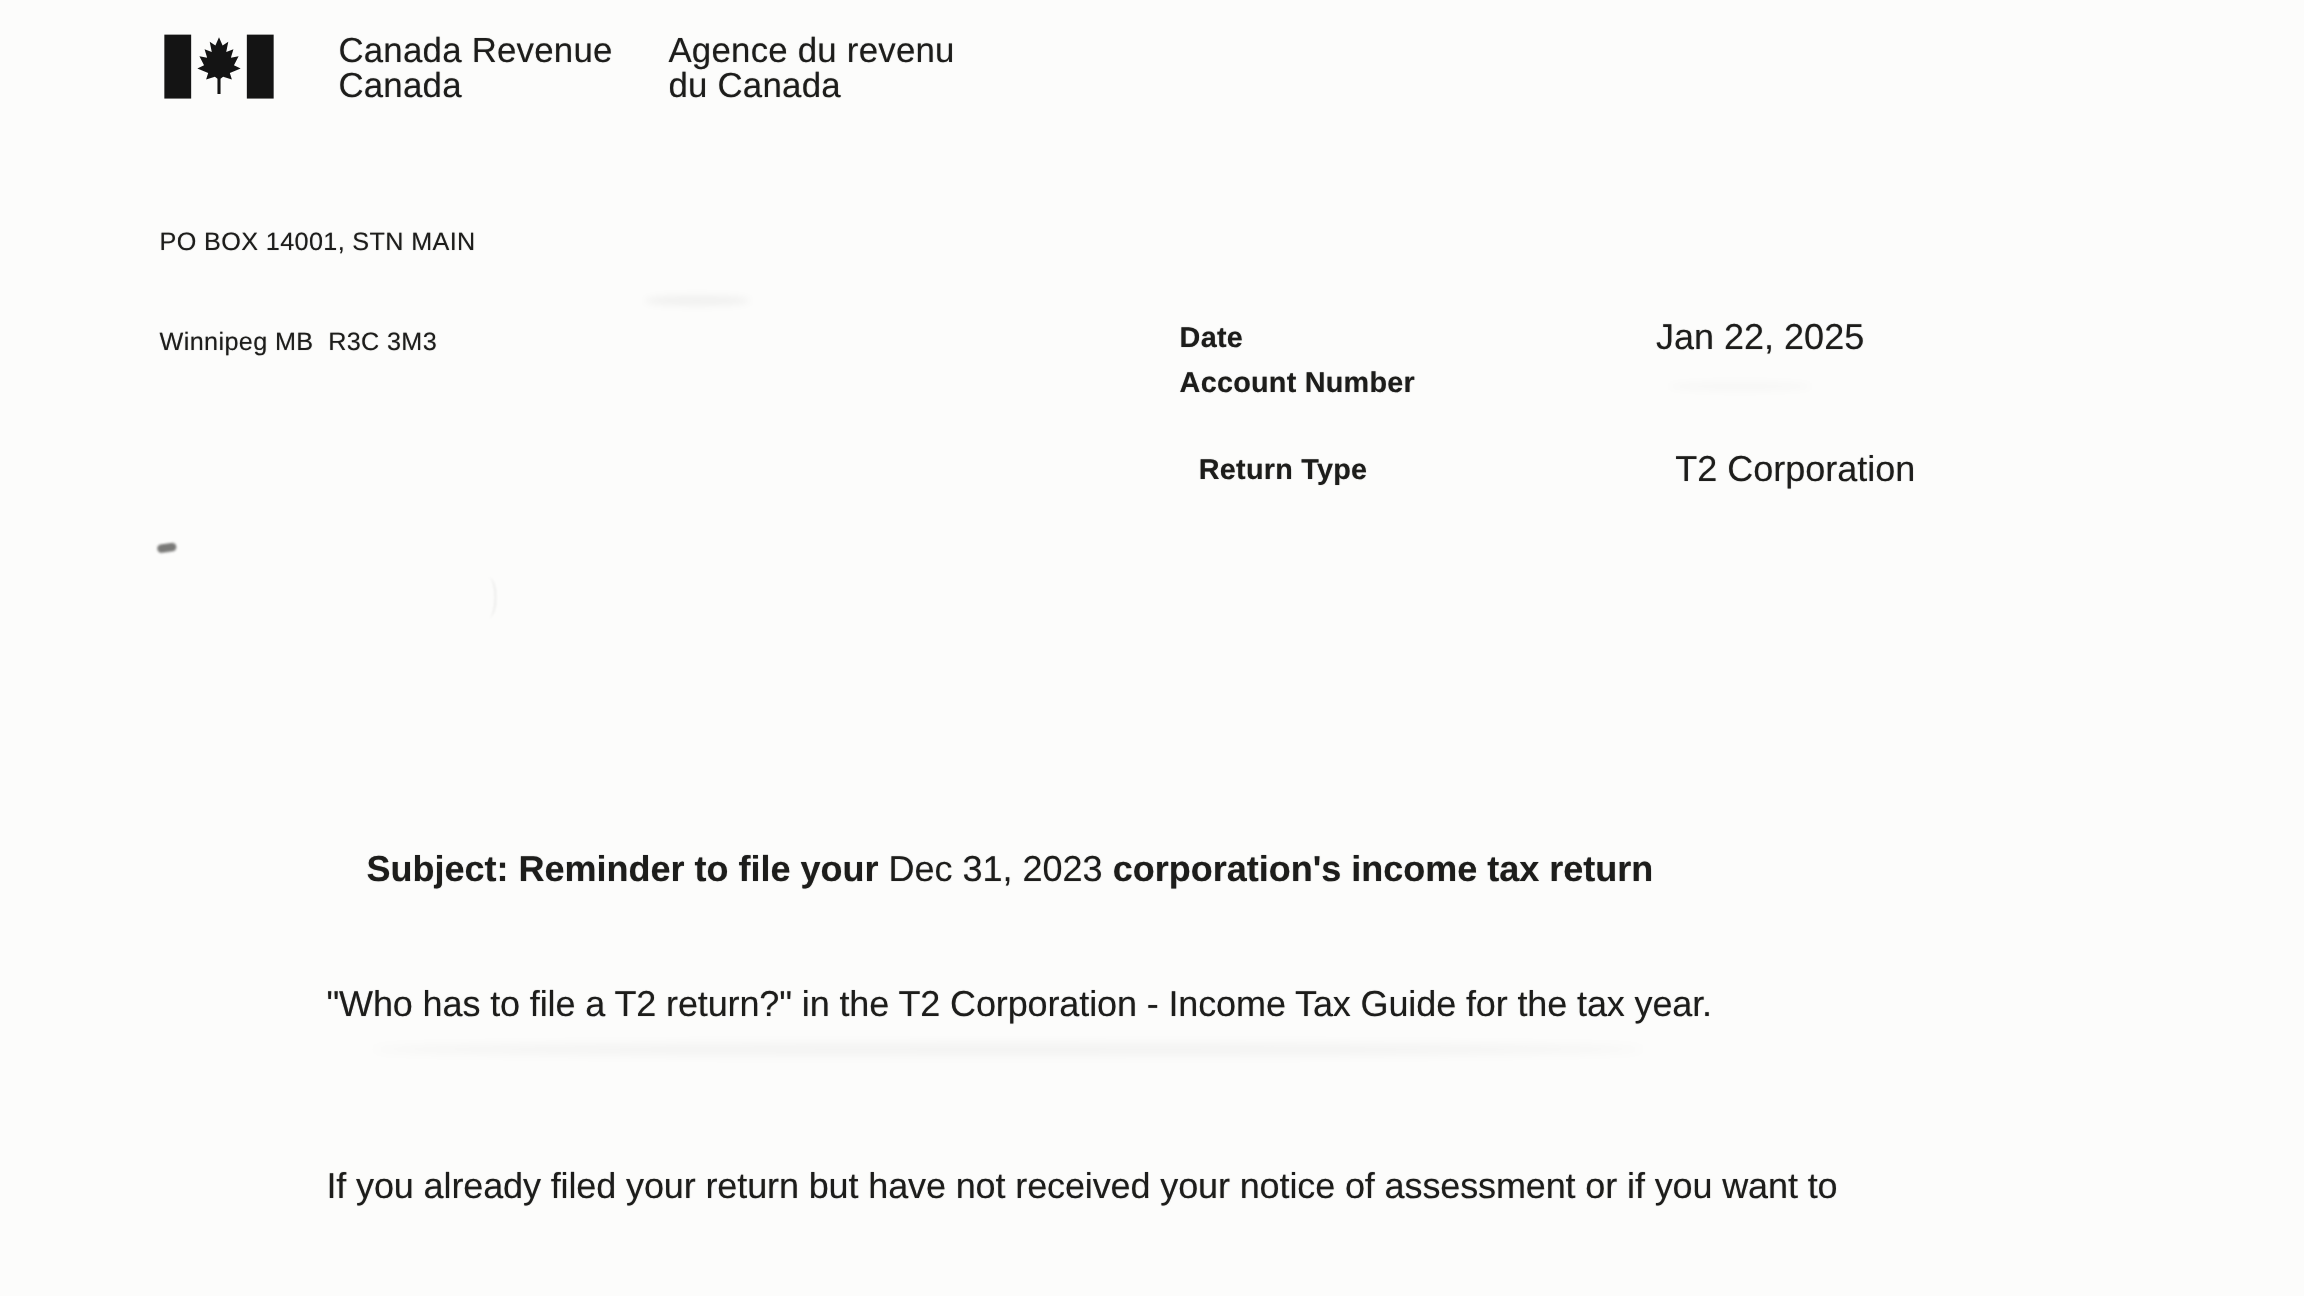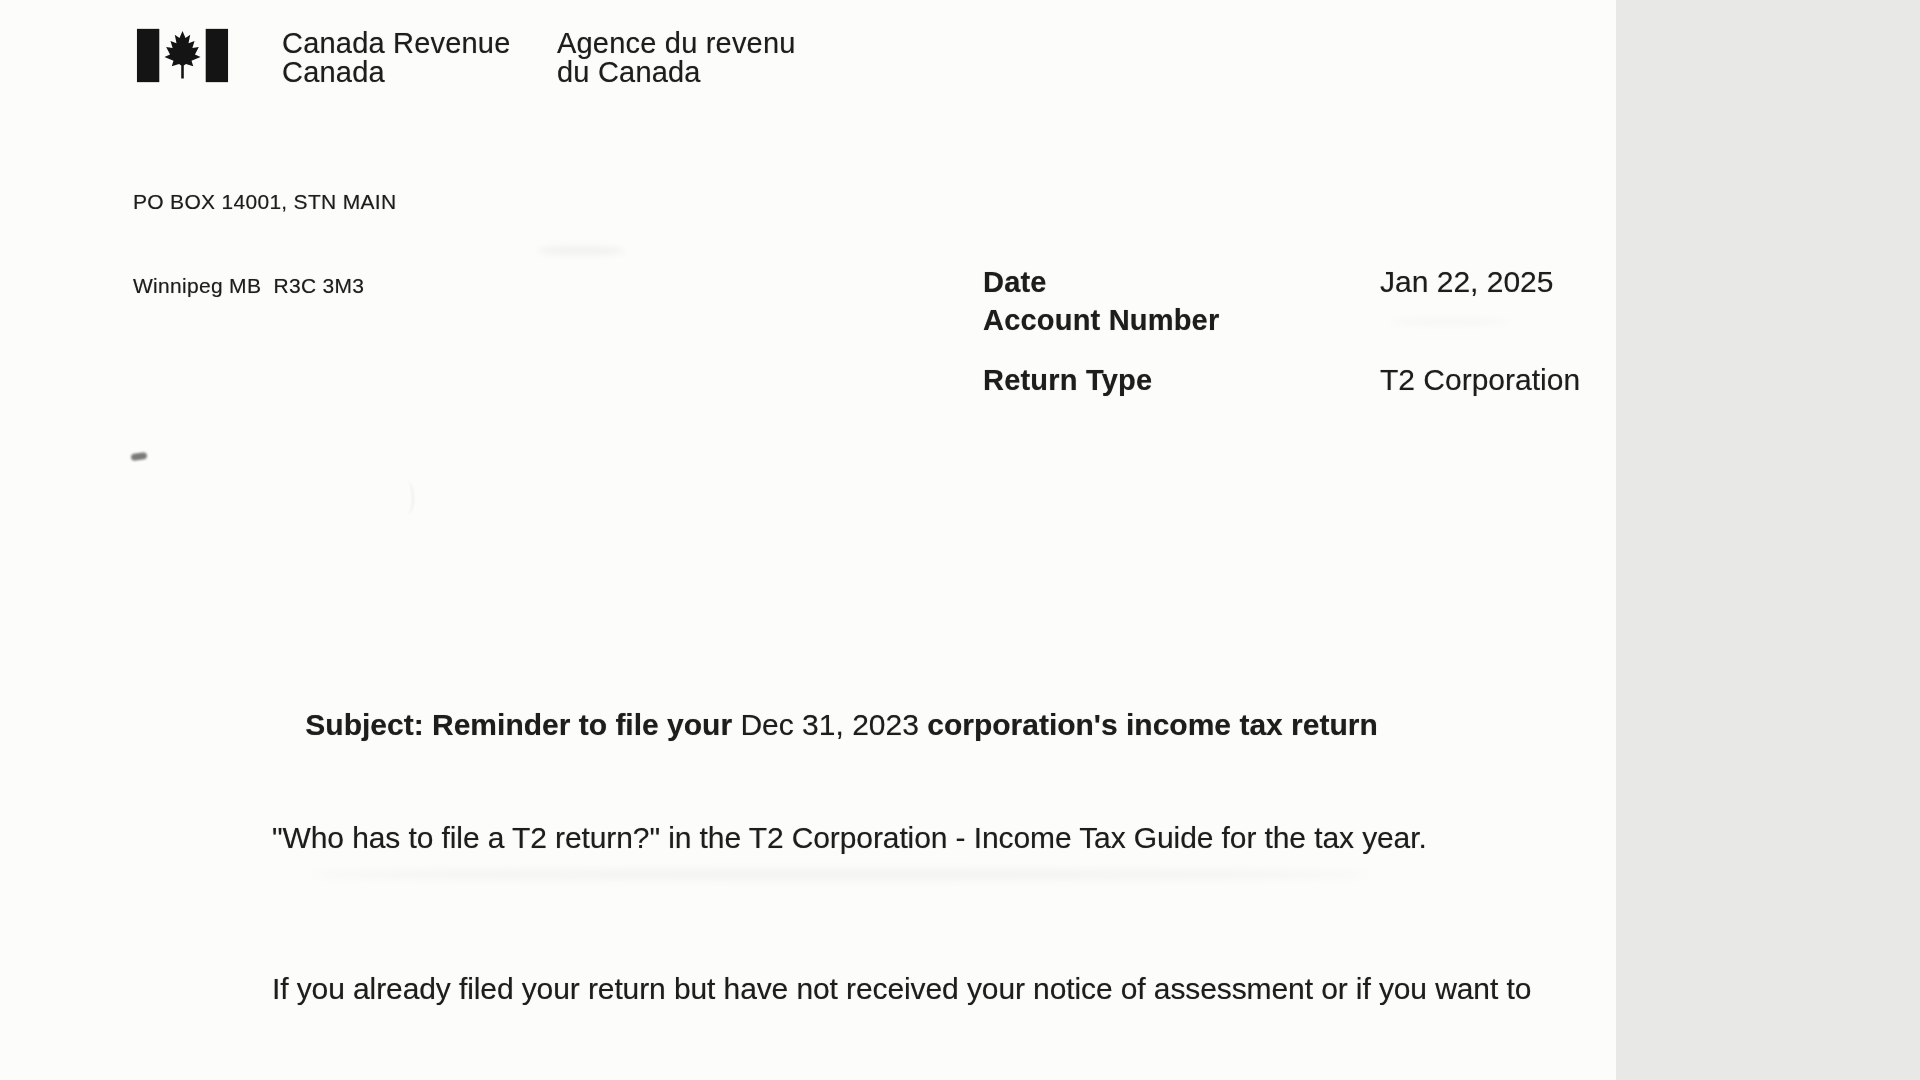--- a/index.html
+++ b/index.html
@@ -1,42 +1,42 @@
 <!DOCTYPE html>
 <html><head>
 <meta charset="utf-8">
 <style>
   html, body { margin: 0; padding: 0; background: #e8e8e6; }
   .page {
     position: relative;
-    width: 1616px;
+    width: 1920px;
     height: 1080px;
     background: #fcfcfb;
     overflow: hidden;
     font-family: "Liberation Sans", "DejaVu Sans", sans-serif;
     color: #1d1d1b;
   }
   .page * { box-sizing: border-box; }
   .abs { position: absolute; }
   .soft { text-shadow: 0 0 0.8px rgba(29,29,27,0.5); }
 
   
   .flag { left: 130px; top: 28px; width: 105px; height: 55px; }
   .agency-en { left: 282px; top: 29px; font-size: 29px; line-height: 29px; letter-spacing: 0.2px; }
   .agency-fr { left: 557px; top: 29px; font-size: 29px; line-height: 29px; letter-spacing: 0.2px; }
 
   
   .sender { left: 133px; top: 132px; font-size: 21px; line-height: 28px; white-space: pre; letter-spacing: 0.3px; }
 
   
-  .info-label { font-weight: bold; font-size: 29px; line-height: 36px; letter-spacing: 0.2px; }
+  .info-label { font-weight: bold; font-size: 24px; line-height: 36px; letter-spacing: 0.2px; }
   .info-value { font-size: 30px; line-height: 36px; }
   .row1 { top: 264px; }
   .row2 { top: 302px; }
-  .row3 { top: 362px; }
+  .row3 { top: 374px; margin-left: 16px; }
   .col-label { left: 983px; }
   .col-value { left: 1380px; }
 
   
   .subject { left: 272px; top: 671px; font-size: 30px; line-height: 36px; white-space: pre-wrap; }
   .subject .b { font-weight: bold; }
 
   
   .para { font-size: 30px; line-height: 36px; letter-spacing: -0.1px; white-space: pre-wrap; }
   .para1 { left: 272px; top: 748px; }

